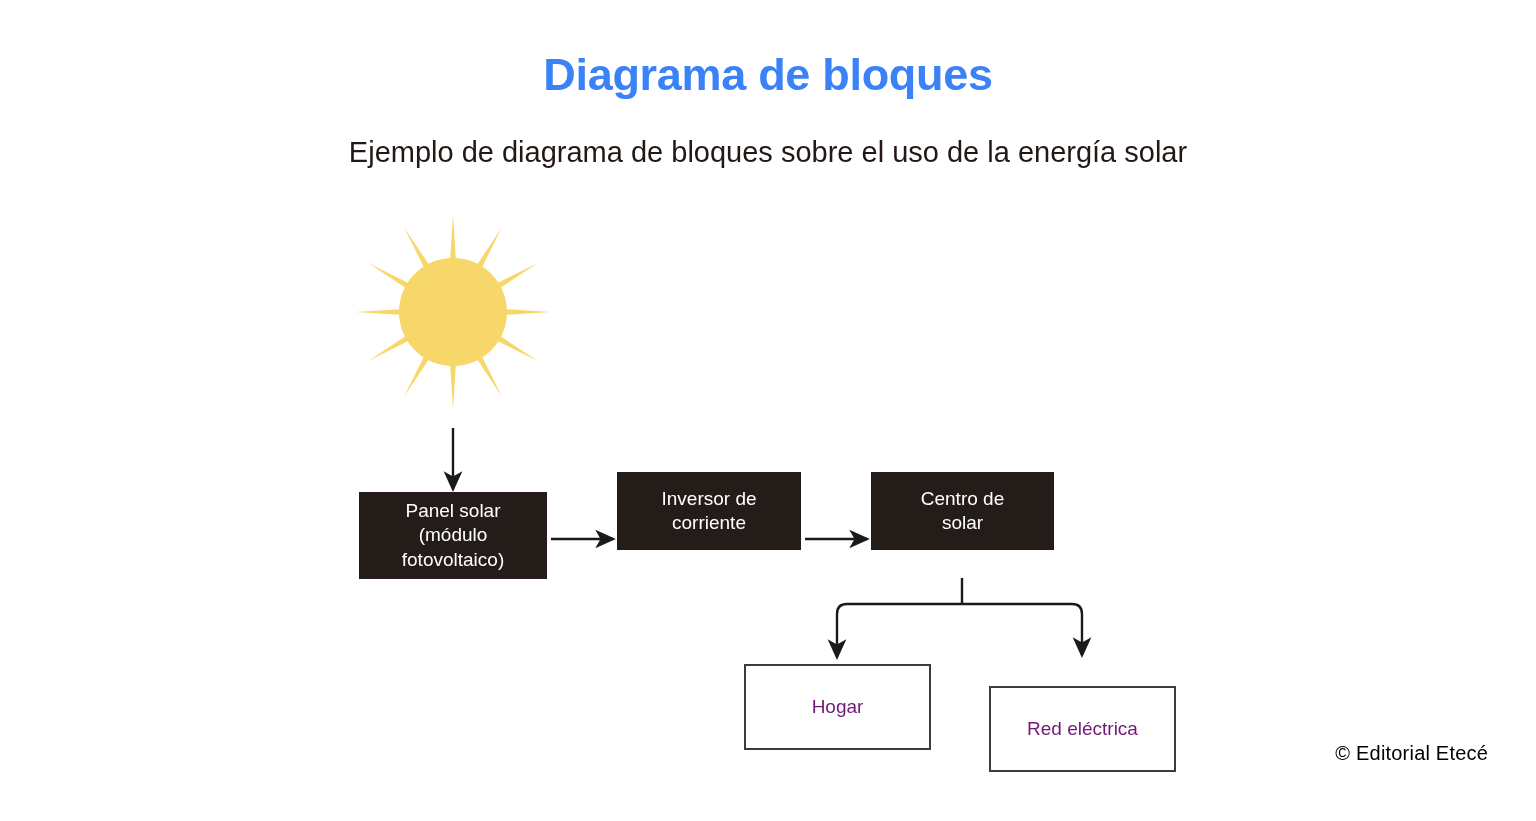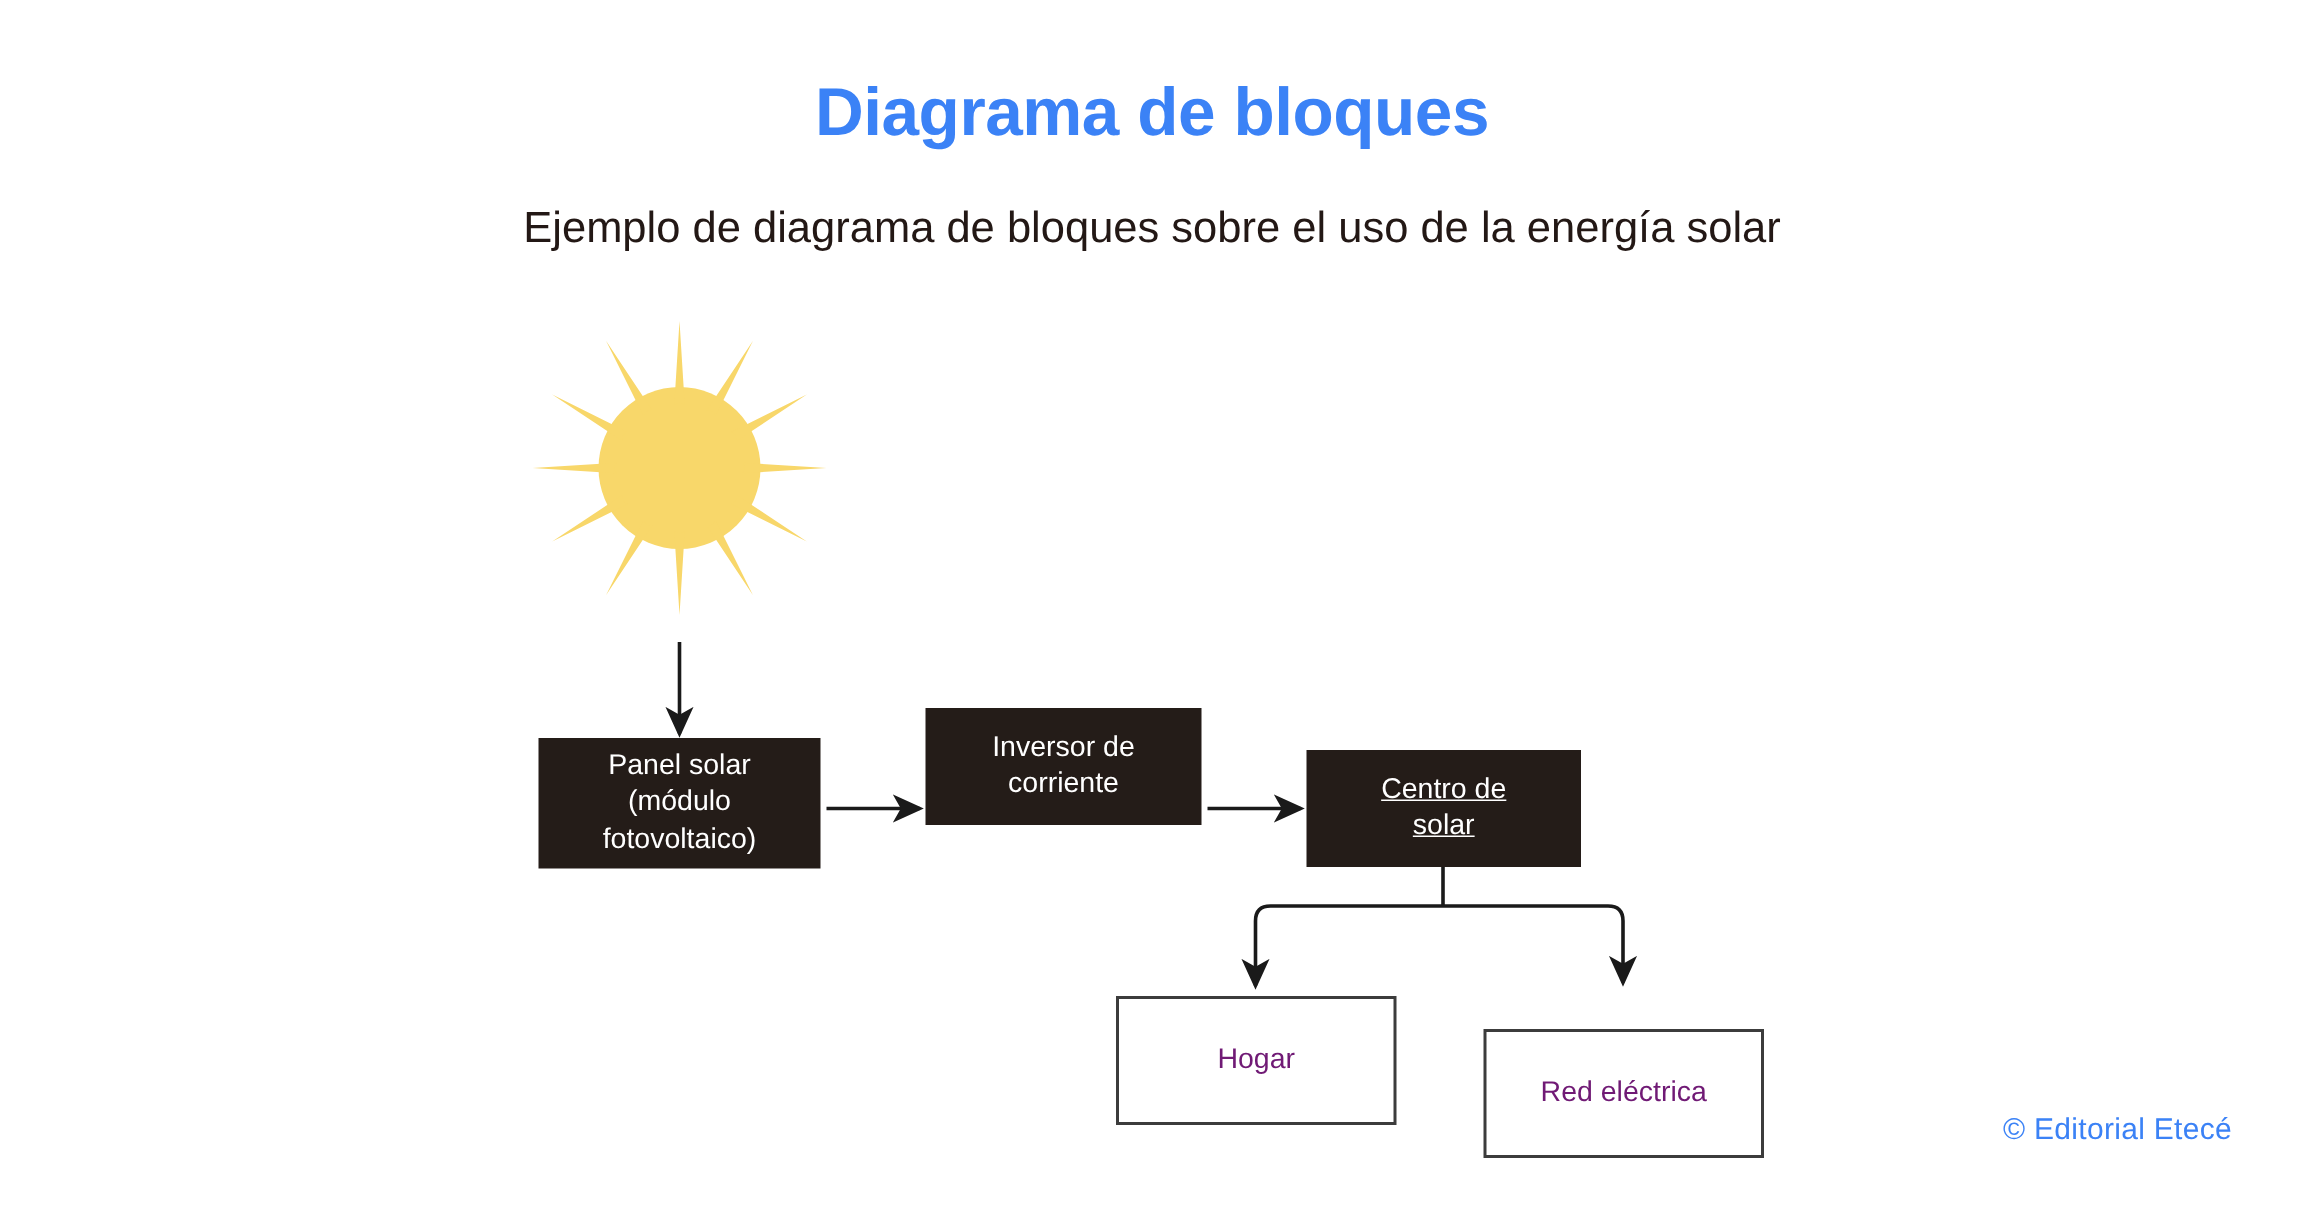--- a/index.html
+++ b/index.html
@@ -76,41 +76,41 @@
     background: #ffffff;
     border: 2px solid #3c3c3c;
     color: #701a75;
     font-size: 19px;
     line-height: 1.28;
     font-weight: 400;
   }
 
   #block-panel   { left: 359px; top: 492px; width: 188px; height: 87px; }
   #block-inverter{ left: 617px; top: 472px; width: 184px; height: 78px; }
-  #block-center  { left: 871px; top: 500px; width: 183px; height: 78px; text-decoration: underline; }
+  #block-center  { left: 871px; top: 472px; width: 183px; height: 78px; }
   #block-home    { left: 744px; top: 664px; width: 187px; height: 86px; }
   #block-grid    { left: 989px; top: 686px; width: 187px; height: 86px; }
 
   
   #connectors {
     position: absolute;
     left: 0;
     top: 0;
     width: 1536px;
     height: 821px;
     pointer-events: none;
   }
 
   
   .watermark {
     position: absolute;
     right: 48px;
     top: 742px;
     font-size: 20px;
-    color: #3b82f6;
+    color: #000000;
     letter-spacing: 0.2px;
     white-space: nowrap;
   }
 </style>
 </head>
 <body>
 
 <div id="canvas">
 
   <div class="title">Diagrama de bloques</div>

